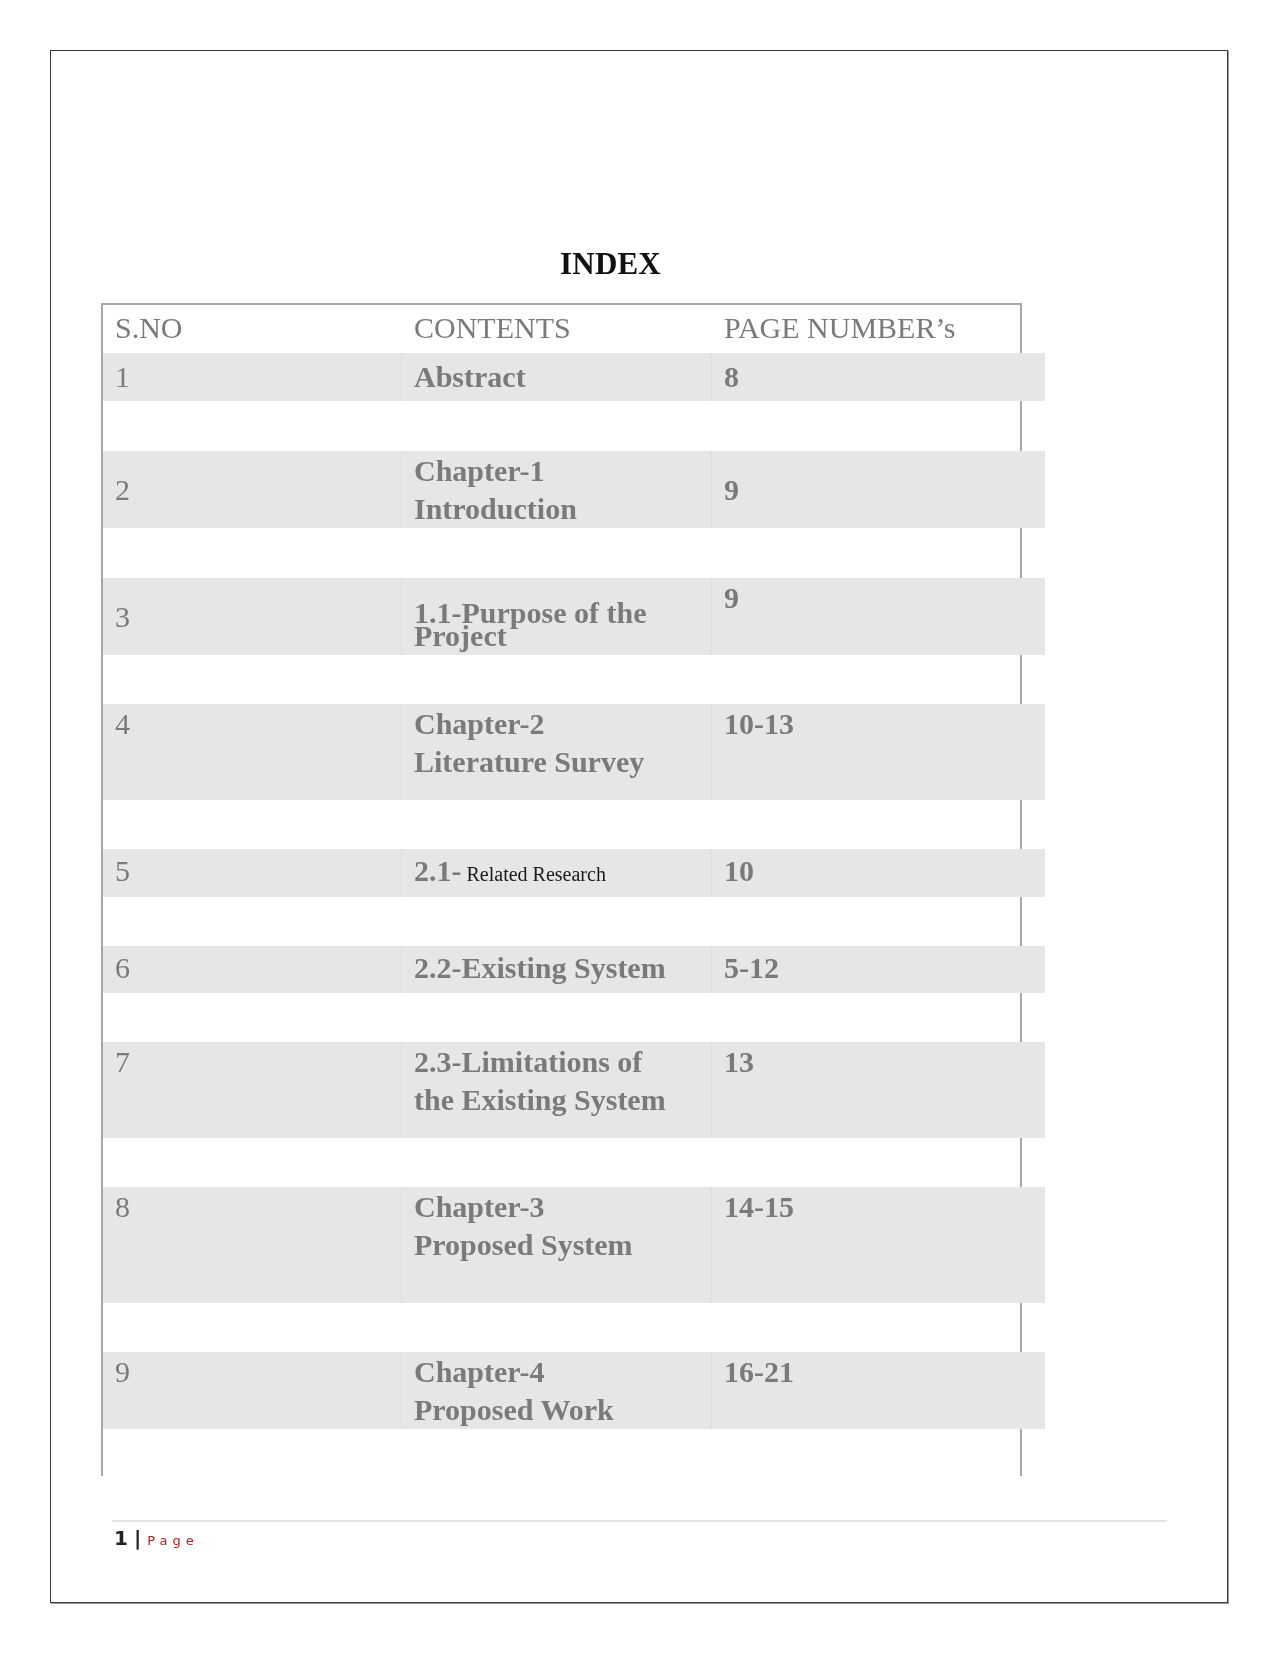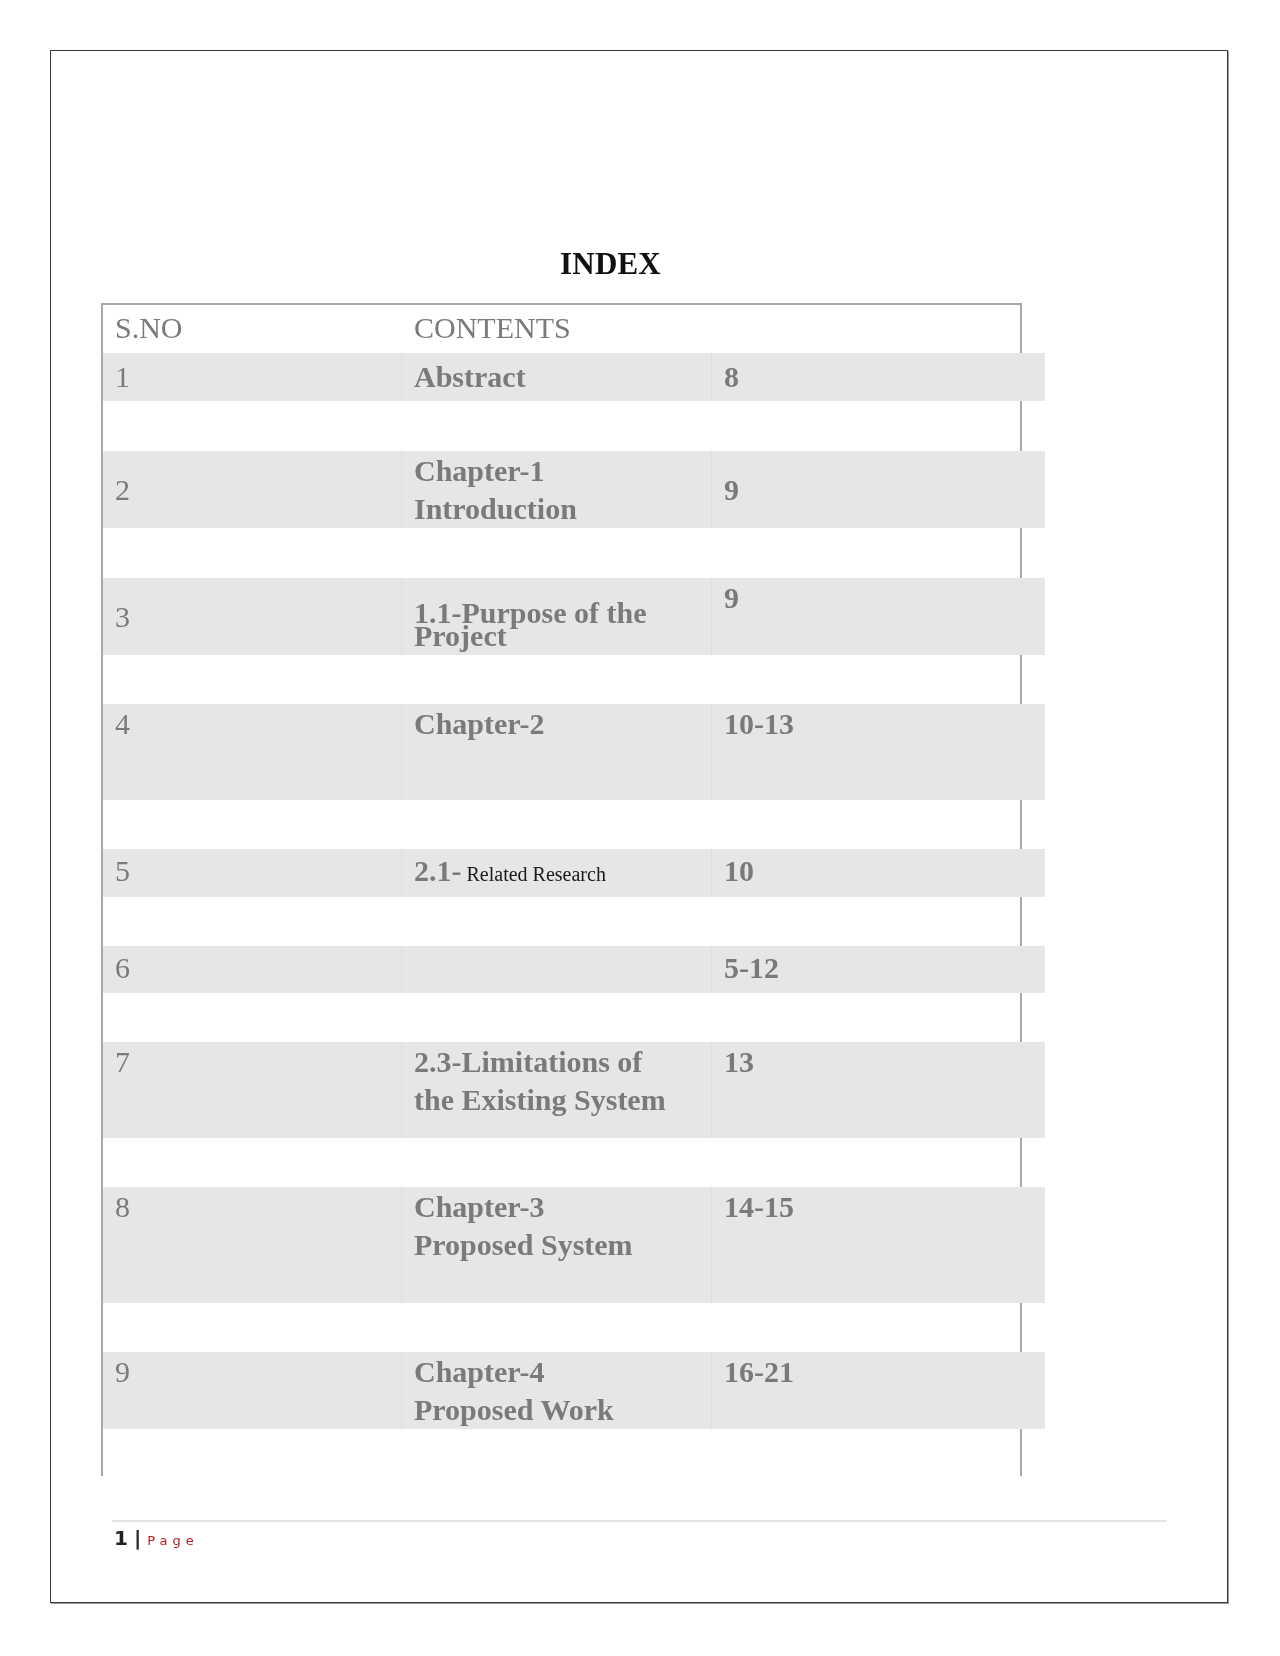--- a/index.html
+++ b/index.html
@@ -27,20 +27,21 @@
 
 <div class="page-border"></div>
 
 <div class="title">INDEX</div>
 
 <div class="table">
 
   <div class="row hdr" style="top:0;height:47px;">
     <div class="cell c1" style="top:4px;">S.NO</div>
     <div class="cell c2" style="top:4px;font-weight:normal;">CONTENTS</div>
+    <div class="cell c3" style="top:4px;font-weight:normal;">PAGE NUMBER’s</div>
   </div>
 
   <div class="row shaded" style="top:48px;height:48px;">
     <div class="colsep" style="left:298px;"></div>
       <div class="colsep" style="left:608px;"></div>
     <div class="cell c1" style="top:5px;">1</div>
     <div class="cell c2" style="top:5px;">Abstract</div>
     <div class="cell c3" style="top:5px;">8</div>
   </div>
 
@@ -60,35 +61,37 @@
     <div class="cell c2" style="top:16px;">1.1-Purpose of the</div>
     <div class="cell c2" style="top:39px;">Project</div>
     <div class="cell c3" style="top:1px;">9</div>
   </div>
 
   <div class="row shaded" style="top:399px;height:96px;">
     <div class="colsep" style="left:298px;"></div>
       <div class="colsep" style="left:608px;"></div>
     <div class="cell c1" style="top:1px;">4</div>
     <div class="cell c2" style="top:1px;">Chapter-2</div>
+    <div class="cell c2" style="top:39px;">Literature Survey</div>
     <div class="cell c3" style="top:1px;">10-13</div>
   </div>
 
   <div class="row shaded" style="top:544px;height:48px;">
     <div class="colsep" style="left:298px;"></div>
       <div class="colsep" style="left:608px;"></div>
     <div class="cell c1" style="top:3px;">5</div>
     <div class="cell c2" style="top:3px;"><span>2.1-</span><span class="plain"> Related Research</span></div>
     <div class="cell c3" style="top:3px;">10</div>
   </div>
 
   <div class="row shaded" style="top:641px;height:47px;">
     <div class="colsep" style="left:298px;"></div>
       <div class="colsep" style="left:608px;"></div>
     <div class="cell c1" style="top:3px;">6</div>
+    <div class="cell c2" style="top:3px;">2.2-Existing System</div>
     <div class="cell c3" style="top:3px;">5-12</div>
   </div>
 
   <div class="row shaded" style="top:737px;height:96px;">
     <div class="colsep" style="left:298px;"></div>
       <div class="colsep" style="left:608px;"></div>
     <div class="cell c1" style="top:1px;">7</div>
     <div class="cell c2" style="top:1px;">2.3-Limitations of</div>
     <div class="cell c2" style="top:39px;">the Existing System</div>
     <div class="cell c3" style="top:1px;">13</div>

